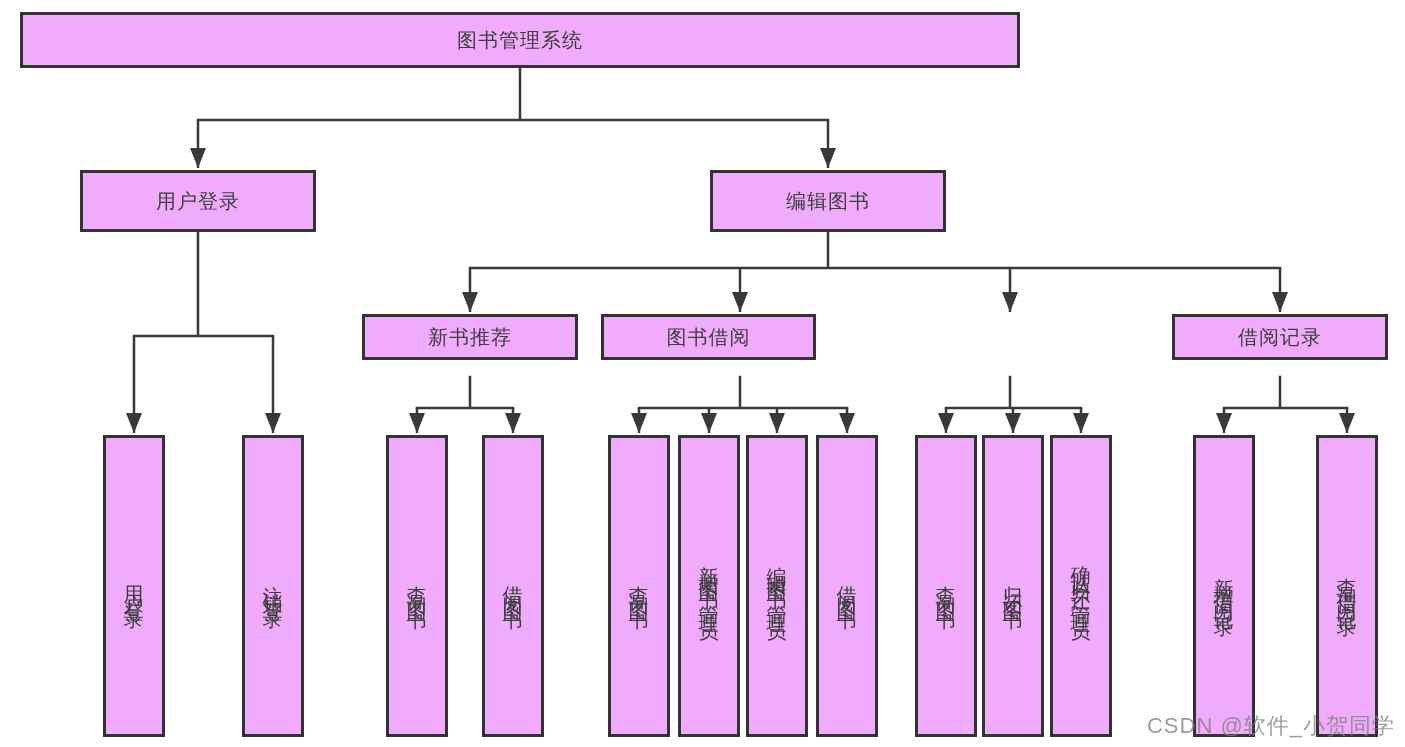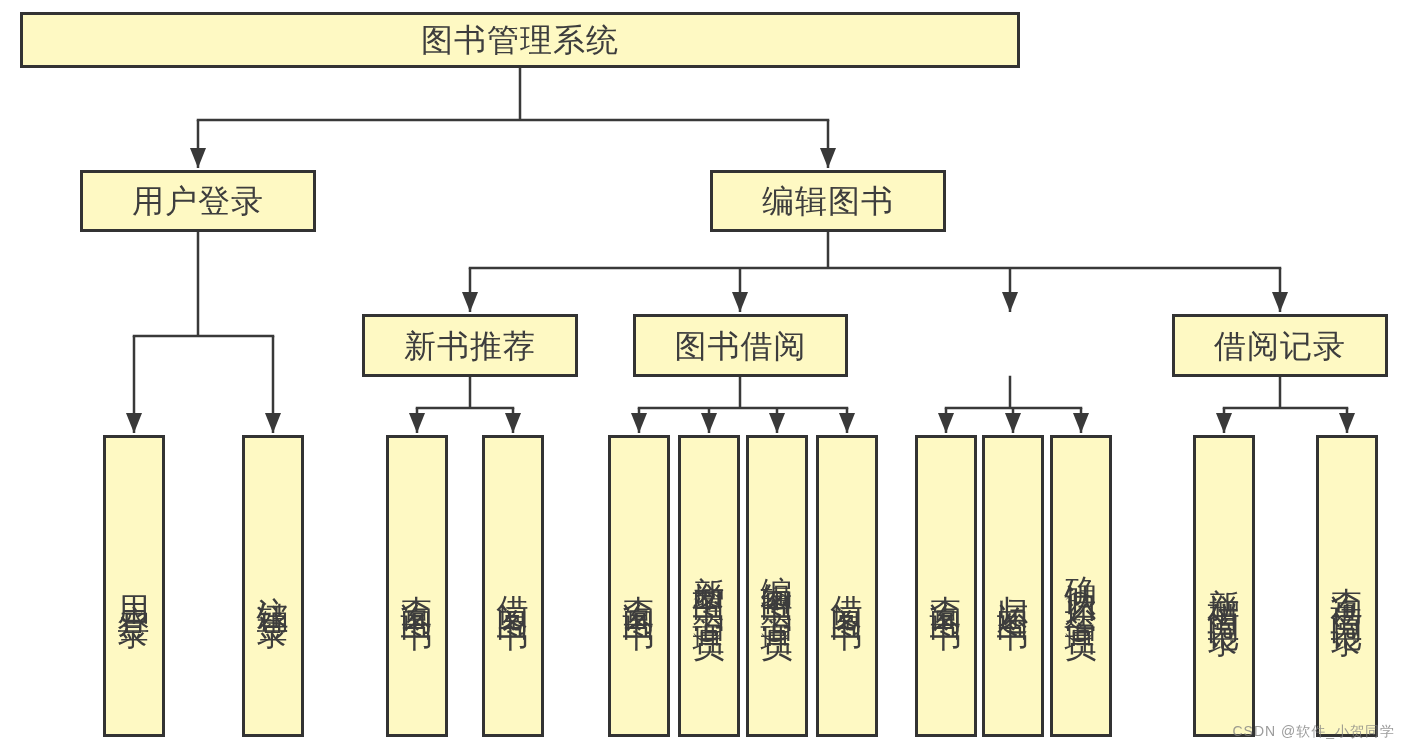--- a/index.html
+++ b/index.html
@@ -8,45 +8,45 @@
     width: 1405px;
     height: 747px;
     background: #ffffff;
     font-family: "Liberation Sans", "DejaVu Sans", sans-serif;
     overflow: hidden;
   }
   .wires { position: absolute; left: 0; top: 0; }
   .box {
     position: absolute;
     box-sizing: border-box;
-    background: #fef9c3;
+    background: #f0abfc;
     border: 3px solid #333333;
     display: flex;
     align-items: center;
     justify-content: center;
     color: #3d3d3d;
-    font-size: 32px;
+    font-size: 20px;
     line-height: 1;
   }
   .hbox span { letter-spacing: 1px; white-space: nowrap; }
   .root  { left: 20px;   top: 12px;  width: 1000px; height: 56px; }
   .lvl2  { top: 170px; width: 236px; height: 62px; }
-  .lvl3  { top: 314px; height: 63px; }
+  .lvl3  { top: 314px; height: 46px; }
   .vbox  { top: 435px; width: 62px; height: 302px; }
   .vbox span {
     writing-mode: vertical-rl;
     text-orientation: mixed;
     letter-spacing: 8px;
     white-space: nowrap;
   }
   .watermark {
     position: absolute;
     right: 10px;
     bottom: 6px;
-    font-size: 14px;
+    font-size: 22px;
     color: rgba(128,128,128,0.78);
     letter-spacing: 1px;
     white-space: nowrap;
     text-align: center;
   }
 </style>
 </head>
 <body>
 
 <div class="canvas">
@@ -113,21 +113,21 @@
   <div class="box hbox lvl2" style="left:80px">
     <span>用户登录</span>
   </div>
   <div class="box hbox lvl2" style="left:710px">
     <span>编辑图书</span>
   </div>
 
   <div class="box hbox lvl3" style="left:362px;width:216px">
     <span>新书推荐</span>
   </div>
-  <div class="box hbox lvl3" style="left:633px;width:215px">
+  <div class="box hbox lvl3" style="left:601px;width:215px">
     <span>图书借阅</span>
   </div>
   <div class="box hbox lvl3" style="left:1172px;width:216px">
     <span>借阅记录</span>
   </div>
 
   <div class="box vbox" style="left:103px">
     <span>用户登录</span>
   </div>
   <div class="box vbox" style="left:242px">

